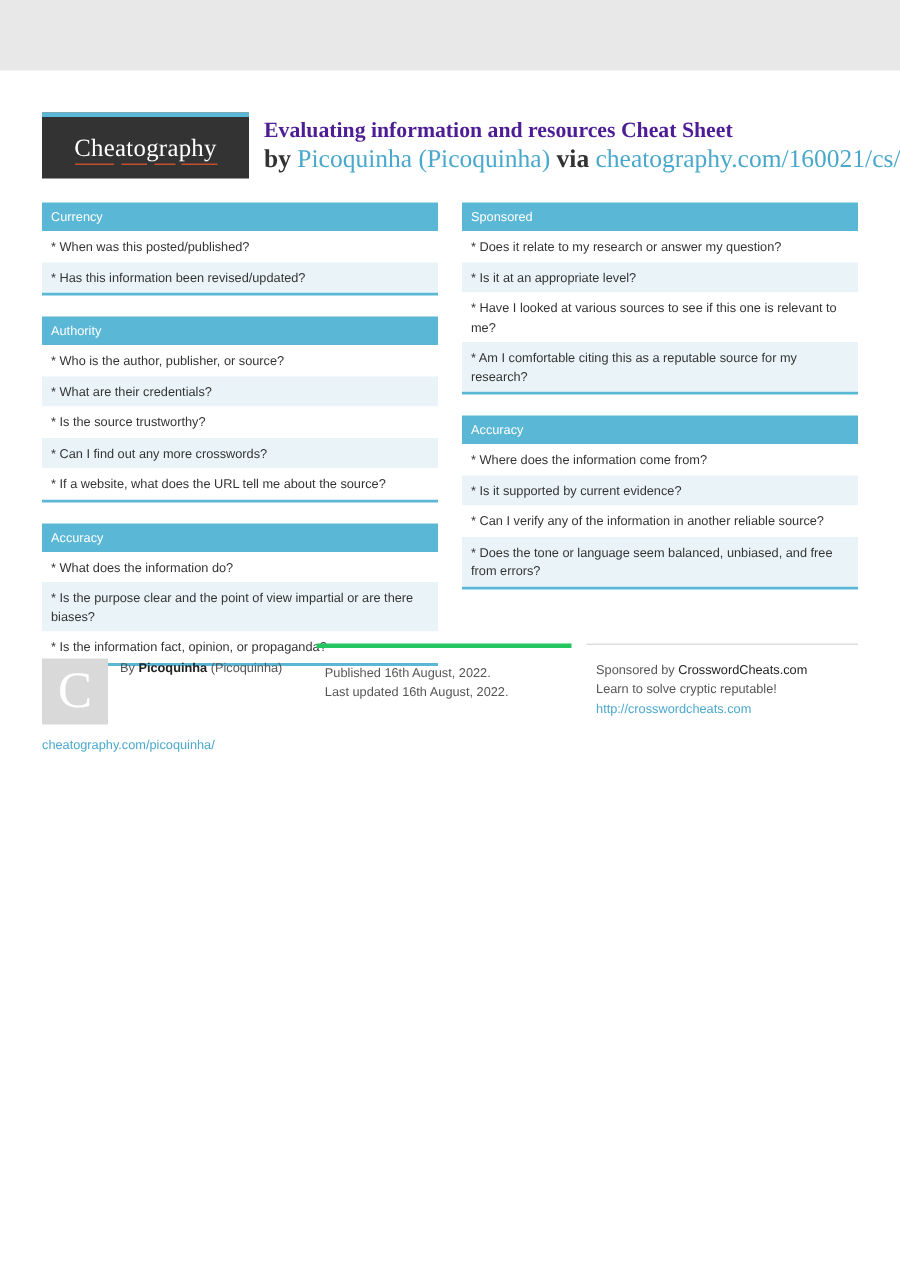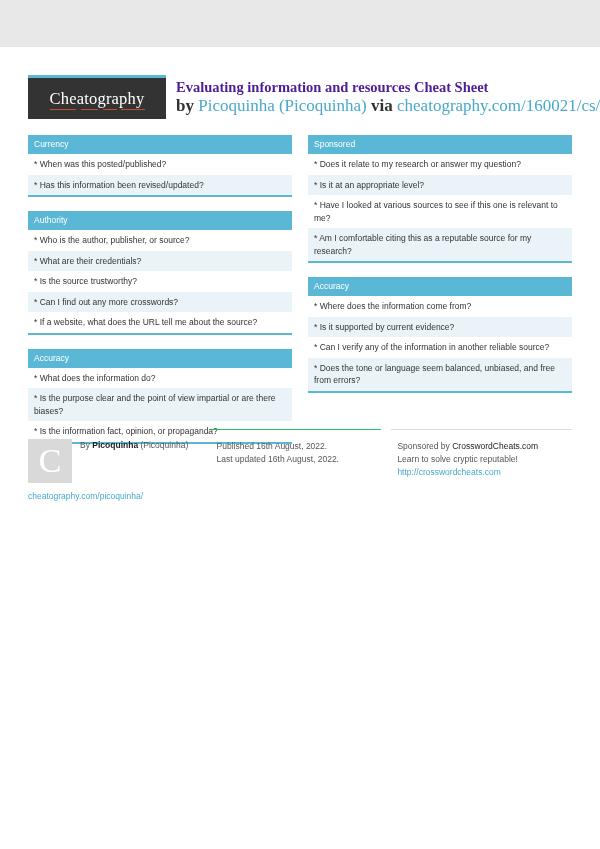--- a/index.html
+++ b/index.html
@@ -114,21 +114,21 @@
   
   .footer {
     position: absolute;
     left: 28px; top: 382px;
     width: 544px;
     display: flex;
     gap: 0px;
   }
   .fcol { position: relative; padding-top: 10px; }
   .fcol-author { width: 186px; }
-  .fcol-pub    { width: 174px; border-top: 1px solid #22c55e; }
+  .fcol-pub    { width: 174px; border-top: 3px solid #22c55e; }
   .fcol-spon   { width: 184px; border-top: 1px solid #dddddd; margin-left: 10px; }
 
   .avatar {
     position: absolute;
     left: 0; top: 10px;
     width: 44px; height: 44px;
     background: #d9d9d9;
     color: #ffffff;
     font-family: "Liberation Serif", serif;
     font-size: 34px;

